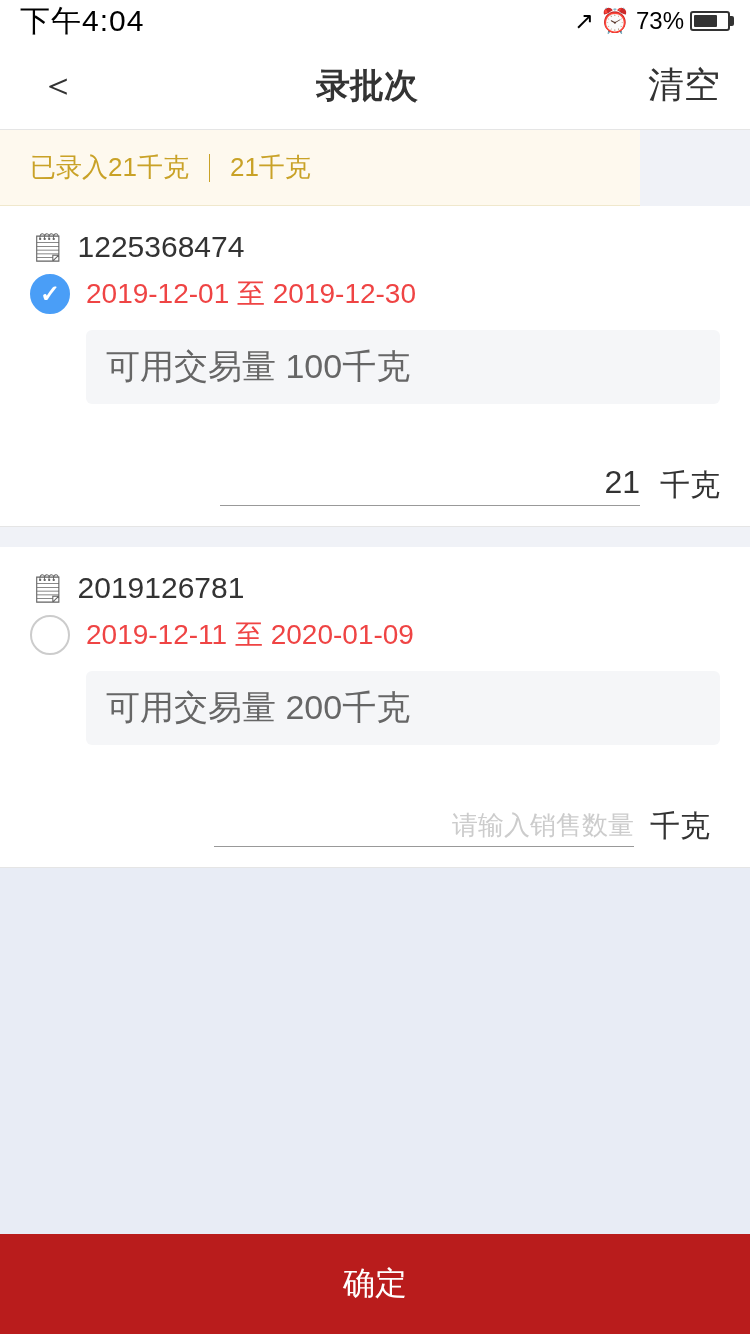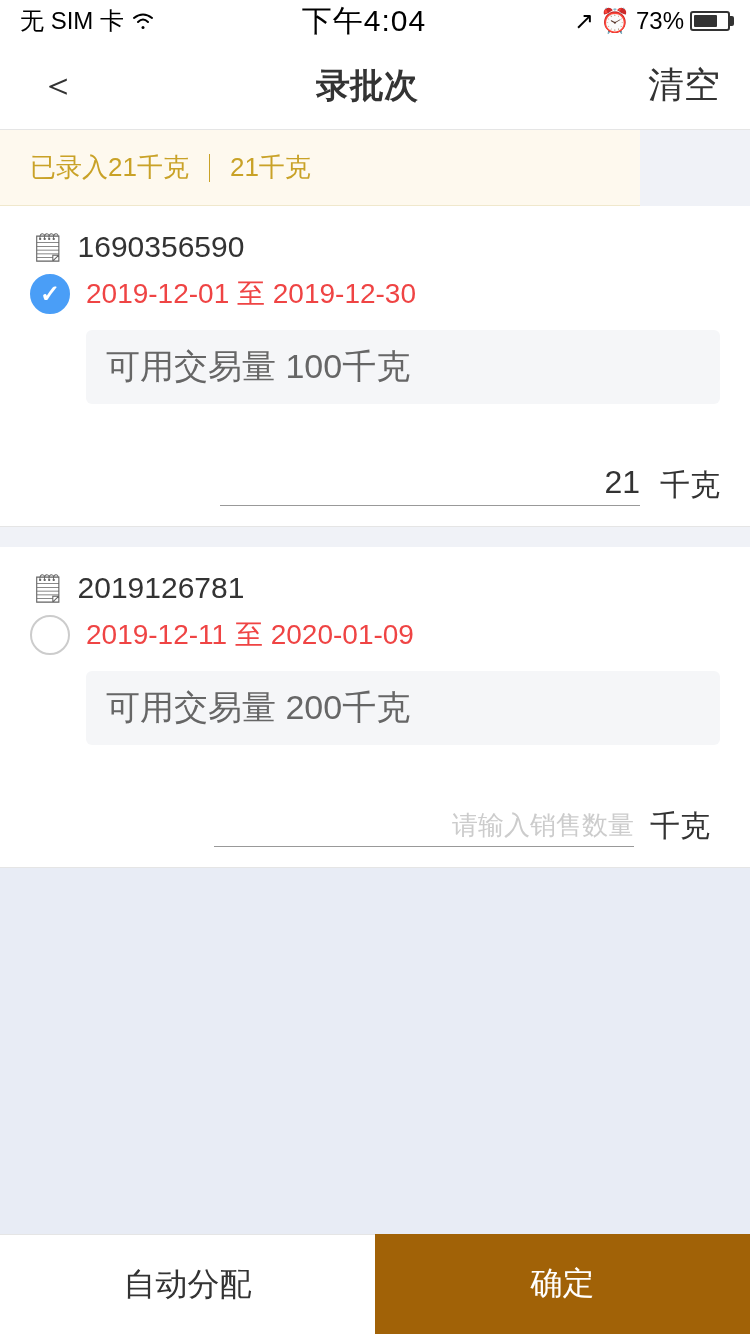--- a/index.html
+++ b/index.html
@@ -266,42 +266,34 @@
       font-size: 32px;
       color: #333;
       cursor: pointer;
       border-top: 1px solid #e5e5e5;
       display: flex;
       align-items: center;
       justify-content: center;
     }
     .btn-confirm {
       flex: 1;
-      background: #a16207;
+      background: #b91c1c;
       border: none;
       font-size: 32px;
       color: #fff;
       cursor: pointer;
       display: flex;
       align-items: center;
       justify-content: center;
     }
   </style>
 </head>
 <body>
 
 <div class="status-bar">
-  <div class="status-left">
-    <span>无 SIM 卡</span>
-    <svg width="22" height="18" viewBox="0 0 22 18">
-      <path d="M11 14 a1.5 1.5 0 1 1 0 3 a1.5 1.5 0 0 1 0-3z" fill="#000"></path>
-      <path d="M6 10 Q11 5 16 10" stroke="#000" stroke-width="2" fill="none" stroke-linecap="round"></path>
-      <path d="M2 6 Q11 -1 20 6" stroke="#000" stroke-width="2" fill="none" stroke-linecap="round"></path>
-    </svg>
-  </div>
   <div class="status-center">下午4:04</div>
   <div class="status-right">
     <span>↗</span>
     <span>⏰</span>
     <span>73%</span>
     <div class="battery-icon">
       <div class="battery-fill"></div>
     </div>
   </div>
 </div>
@@ -314,21 +306,21 @@
 
 <div class="info-banner">
   <span class="info-label">已录入21千克</span>
   <div class="info-divider"></div>
   <span class="info-value">21千克</span>
 </div>
 
 <div class="batch-item">
   <div class="batch-header">
     <span class="batch-icon">🗒</span>
-    <span class="batch-id">1690356590</span>
+    <span class="batch-id">1225368474</span>
   </div>
   <div class="batch-date-row">
     <div class="radio-circle checked"></div>
     <span class="batch-date">2019-12-01 至 2019-12-30</span>
   </div>
   <div class="avail-qty-box">可用交易量 100千克</div>
 </div>
 
 <div class="input-row">
   <div class="qty-underline">
@@ -356,15 +348,14 @@
 <div class="input-row-placeholder">
   <div class="underline-input-wrap" style="min-width:280px;">
     <input class="qty-input" type="text" placeholder="请输入销售数量" style="width: 100%;">
   </div>
   <span class="unit-label">千克</span>
 </div>
 
 <div class="empty-area" style="min-height: 380px;"></div>
 
 <div class="bottom-bar">
-  <button class="btn-auto">自动分配</button>
   <button class="btn-confirm">确定</button>
 </div>
 
 </body></html>

